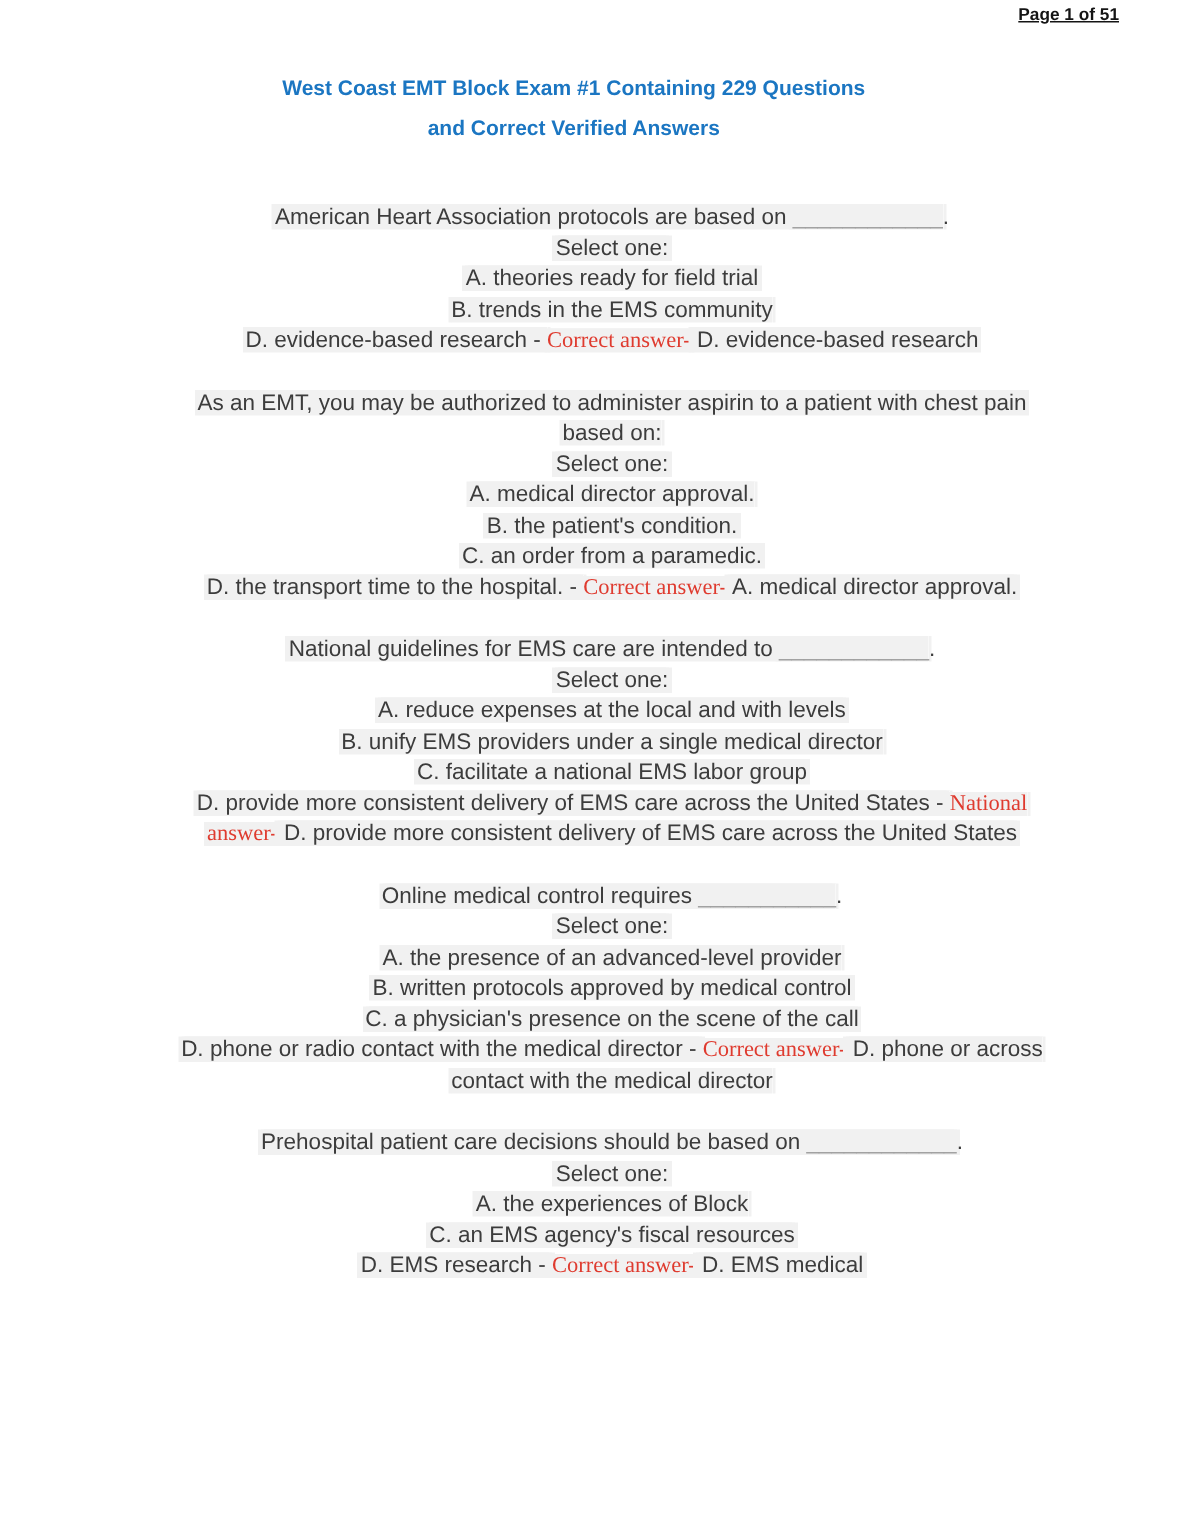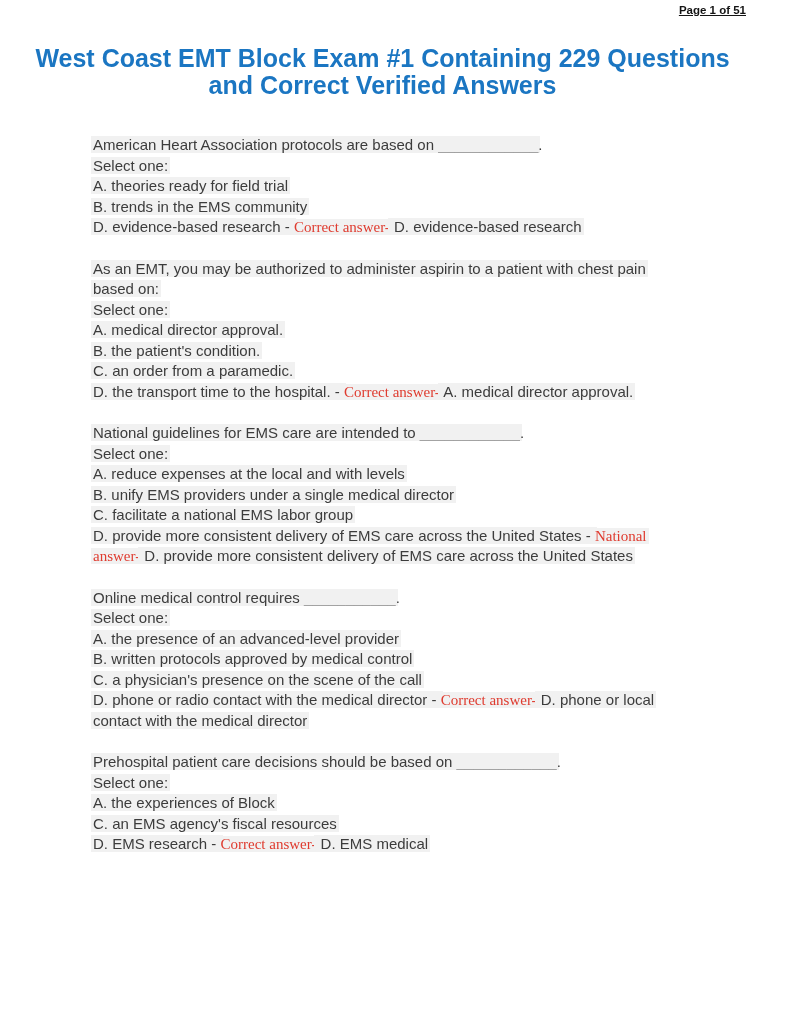--- a/index.html
+++ b/index.html
@@ -21,34 +21,34 @@
     color: #141414;
     text-decoration: underline;
   }
   .title {
     position: absolute;
     top: 45px;
     left: 0;
     width: 100%;
     text-align: center;
     color: var(--title-blue, #1b76c2);
-    font-size: 25px;
+    font-size: 14px;
     font-weight: bold;
     line-height: 27px;
   }
   .content {
     position: absolute;
     left: 93px;
     top: 135px;
     width: 630px;
     color: var(--body-text, #3c3c3c);
     font-size: 15px;
     line-height: 20.5px;
   }
-  .question { margin-bottom: 21px; }
+  .question { margin-bottom: 21px; text-align: center; }
   .line { white-space: pre; }
   .hl {
     background: var(--hl, #f1f1f1);
     box-shadow: -2px 0 0 var(--hl, #f1f1f1), 2px 0 0 var(--hl, #f1f1f1);
   }
   .red { color: var(--answer-red, #df3b2f); font-family: Liberation Serif, serif; }
   .blank { color: var(--blank, #9e9e9e); }
 </style>
 </head>
 <body>
@@ -86,21 +86,21 @@
         <div class="line"><span class="hl">C. facilitate a national EMS labor group</span></div>
         <div class="line"><span class="hl">D. provide more consistent delivery of EMS care across the United States - </span><span class="hl red">National</span></div>
         <div class="line"><span class="hl red">answer-</span><span class="hl"> D. provide more consistent delivery of EMS care across the United States</span></div>
       </div>
       <div class="question">
         <div class="line"><span class="hl">Online medical control requires </span><span class="hl blank">___________</span><span class="">.</span></div>
         <div class="line"><span class="hl">Select one:</span></div>
         <div class="line"><span class="hl">A. the presence of an advanced-level provider</span></div>
         <div class="line"><span class="hl">B. written protocols approved by medical control</span></div>
         <div class="line"><span class="hl">C. a physician's presence on the scene of the call</span></div>
-        <div class="line"><span class="hl">D. phone or radio contact with the medical director - </span><span class="hl red">Correct answer-</span><span class="hl"> D. phone or local</span></div>
+        <div class="line"><span class="hl">D. phone or radio contact with the medical director - </span><span class="hl red">Correct answer-</span><span class="hl"> D. phone or across</span></div>
         <div class="line"><span class="hl">contact with the medical director</span></div>
       </div>
       <div class="question">
         <div class="line"><span class="hl">Prehospital patient care decisions should be based on </span><span class="hl blank">____________</span><span class="">.</span></div>
         <div class="line"><span class="hl">Select one:</span></div>
         <div class="line"><span class="hl">A. the experiences of Block</span></div>
         <div class="line"><span class="hl">C. an EMS agency's fiscal resources</span></div>
         <div class="line"><span class="hl">D. EMS research - </span><span class="hl red">Correct answer-</span><span class="hl"> D. EMS medical</span></div>
       </div>
     </div>

